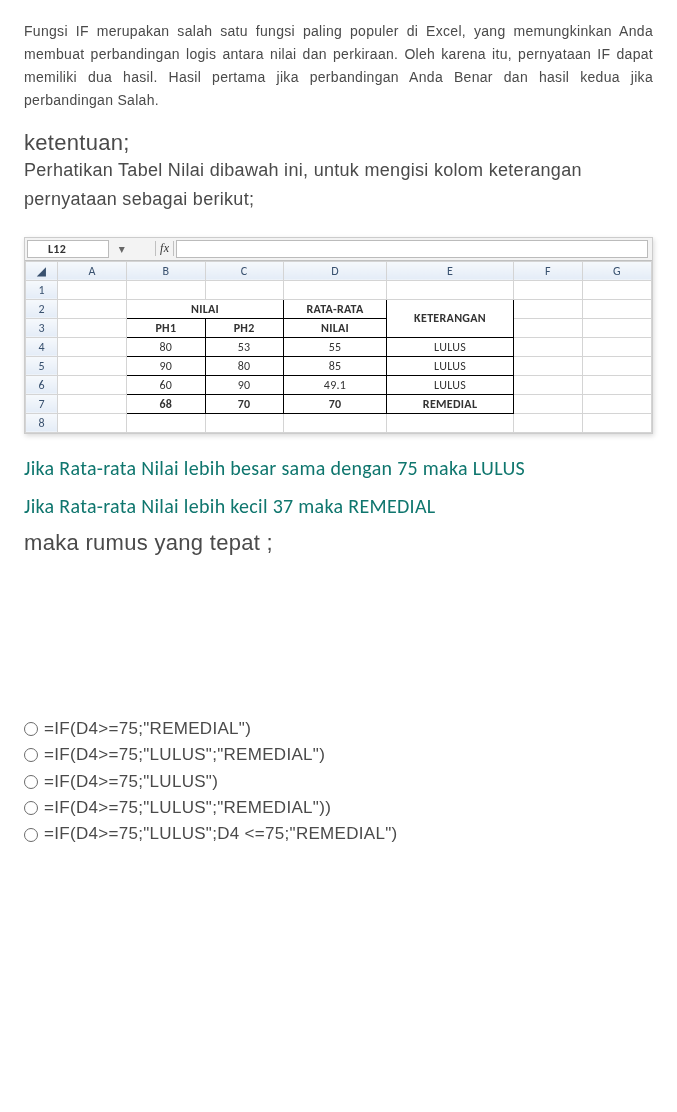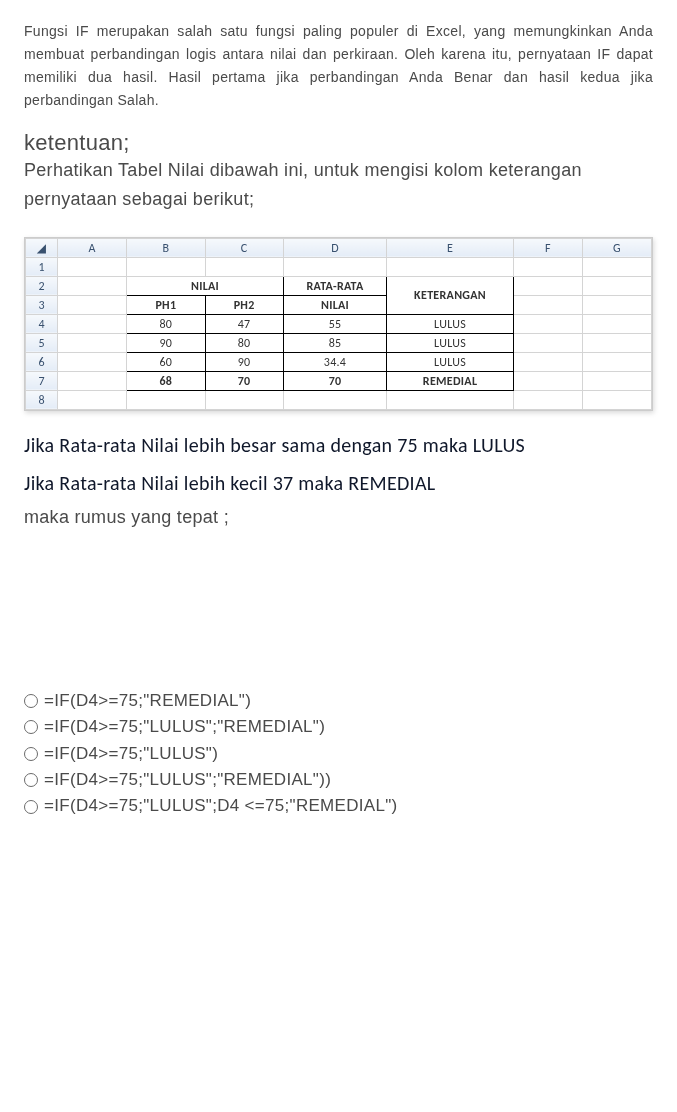--- a/index.html
+++ b/index.html
@@ -118,26 +118,26 @@
   .bt { border-top: 1.5px solid #000 !important; }
   .bb { border-bottom: 1.5px solid #000 !important; font-weight: bold; }
   .bl { border-left: 1.5px solid #000 !important; }
   .br { border-right: 1.5px solid #000 !important; }
   .bAll { border: 1px solid #000 !important; }
   .hdr { font-weight: bold; }
 
   .rules {
     font-family: Calibri, Arial, sans-serif;
     font-size: 20px;
-    color: #0f172a;
+    color: #0f766e;
     line-height: 1.4;
     margin-bottom: 10px;
   }
   .maka {
-    font-size: 18px;
+    font-size: 22px;
     color: #4a4a4a;
     margin-bottom: 160px;
   }
 
   .options {
     font-size: 17px;
     font-family: "Segoe UI", Arial, sans-serif;
     color: #4a4a4a;
   }
   .opt {
@@ -156,20 +156,29 @@
   }
 </style>
 </head>
 <body>
 
 <div class="intro">Fungsi IF merupakan salah satu fungsi paling populer di Excel, yang memungkinkan Anda membuat perbandingan logis antara nilai dan perkiraan. Oleh karena itu, pernyataan IF dapat memiliki dua hasil. Hasil pertama jika perbandingan Anda Benar dan hasil kedua jika perbandingan Salah.</div>
 <div class="ketentuan">ketentuan;</div>
 <div class="perhatikan">Perhatikan Tabel Nilai dibawah ini, untuk mengisi kolom keterangan pernyataan sebagai berikut;</div>
 
 <div class="excel-wrap">
+  <div class="excel-top">
+    <div class="namebox">L12</div>
+    <div class="fx-group">
+      <div class="fx-btn">▾</div>
+      <div class="fx-btn"></div>
+      <div class="fx-icon">fx</div>
+      <div class="formula-bar"></div>
+    </div>
+  </div>
   <table class="sheet">
     <colgroup>
       <col style="width:28px">
         <col class="colA">
         <col class="colB">
         <col class="colC">
       <col class="colD">
         <col class="colE">
         <col class="colF">
         <col class="colG">
@@ -210,42 +219,42 @@
       <td class="bAll bl hdr">PH1</td>
       <td class="bAll hdr">PH2</td>
       <td class="bAll hdr">NILAI</td>
       <td></td>
           <td></td>
     </tr>
     <tr>
       <td class="rowhdr">4</td>
       <td></td>
       <td class="bAll bl">80</td>
-      <td class="bAll">47</td>
+      <td class="bAll">53</td>
       <td class="bAll">55</td>
       <td class="bAll br">LULUS</td>
       <td></td>
           <td></td>
     </tr>
     <tr>
       <td class="rowhdr">5</td>
       <td></td>
       <td class="bAll bl">90</td>
       <td class="bAll">80</td>
       <td class="bAll">85</td>
       <td class="bAll br">LULUS</td>
       <td></td>
           <td></td>
     </tr>
     <tr>
       <td class="rowhdr">6</td>
       <td></td>
       <td class="bAll bl">60</td>
       <td class="bAll">90</td>
-      <td class="bAll">34.4</td>
+      <td class="bAll">49.1</td>
       <td class="bAll br">LULUS</td>
       <td></td>
           <td></td>
     </tr>
     <tr>
       <td class="rowhdr">7</td>
       <td></td>
       <td class="bAll bl bb">68</td>
       <td class="bAll bb">70</td>
       <td class="bAll bb">70</td>

